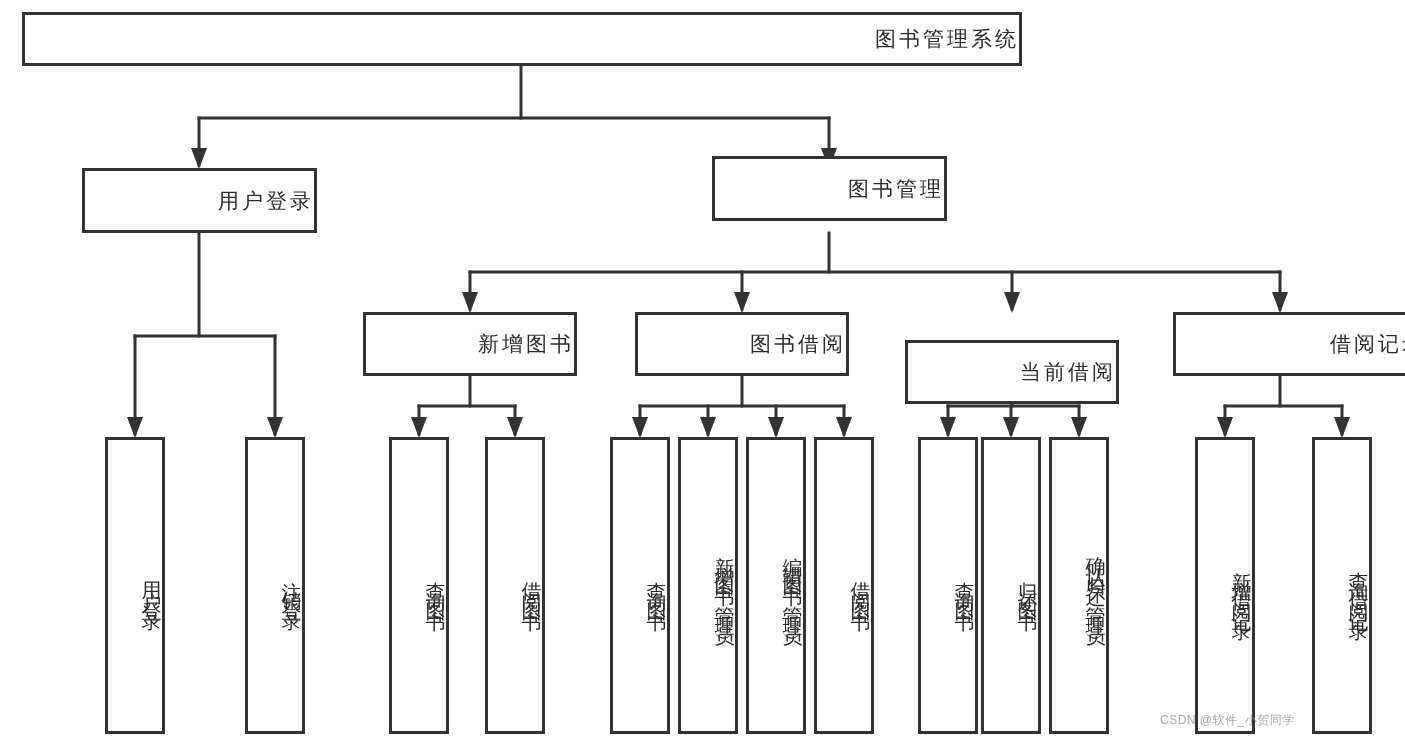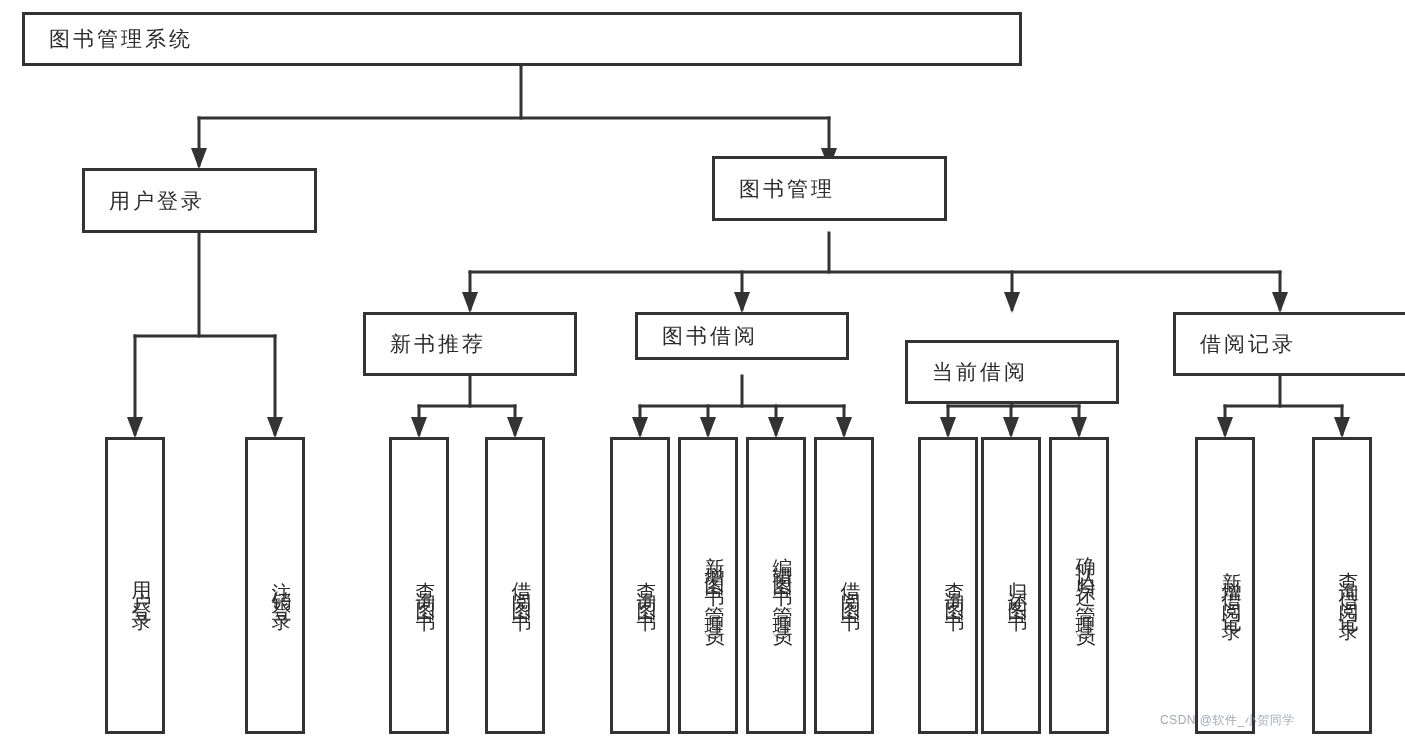--- a/index.html
+++ b/index.html
@@ -22,21 +22,21 @@
     width: 1405px;
     height: 747px;
   }
   .box {
     position: absolute;
     box-sizing: border-box;
     border: 3px solid #333333;
     background: #ffffff;
     display: flex;
     align-items: center;
-    justify-content: flex-start;
+    justify-content: flex-end;
     padding-left: 24px;
   }
   .hbox span {
     font-size: 21px;
     letter-spacing: 3px;
     line-height: 1.2;
     white-space: nowrap;
     color: #2b2b2b;
   }
   .vbox span {
@@ -144,23 +144,23 @@
   </div>
 
   <div class="box hbox" style="left:82px; top:168px; width:235px; height:65px;">
     <span>用户登录</span>
   </div>
   <div class="box hbox" style="left:712px; top:156px; width:235px; height:65px;">
     <span>图书管理</span>
   </div>
 
   <div class="box hbox" style="left:363px; top:312px; width:214px; height:64px;">
-    <span>新书推荐</span>
-  </div>
-  <div class="box hbox" style="left:635px; top:312px; width:214px; height:48px;">
+    <span>新增图书</span>
+  </div>
+  <div class="box hbox" style="left:635px; top:312px; width:214px; height:64px;">
     <span>图书借阅</span>
   </div>
   <div class="box hbox" style="left:905px; top:312px; width:214px; height:64px;margin-top:28px;">
     <span>当前借阅</span>
   </div>
   <div class="box hbox" style="left:1173px; top:312px; width:256px; height:64px;">
     <span>借阅记录</span>
   </div>
 
   <div class="box vbox" style="left:105px; top:437px; width:60px; height:297px;">

